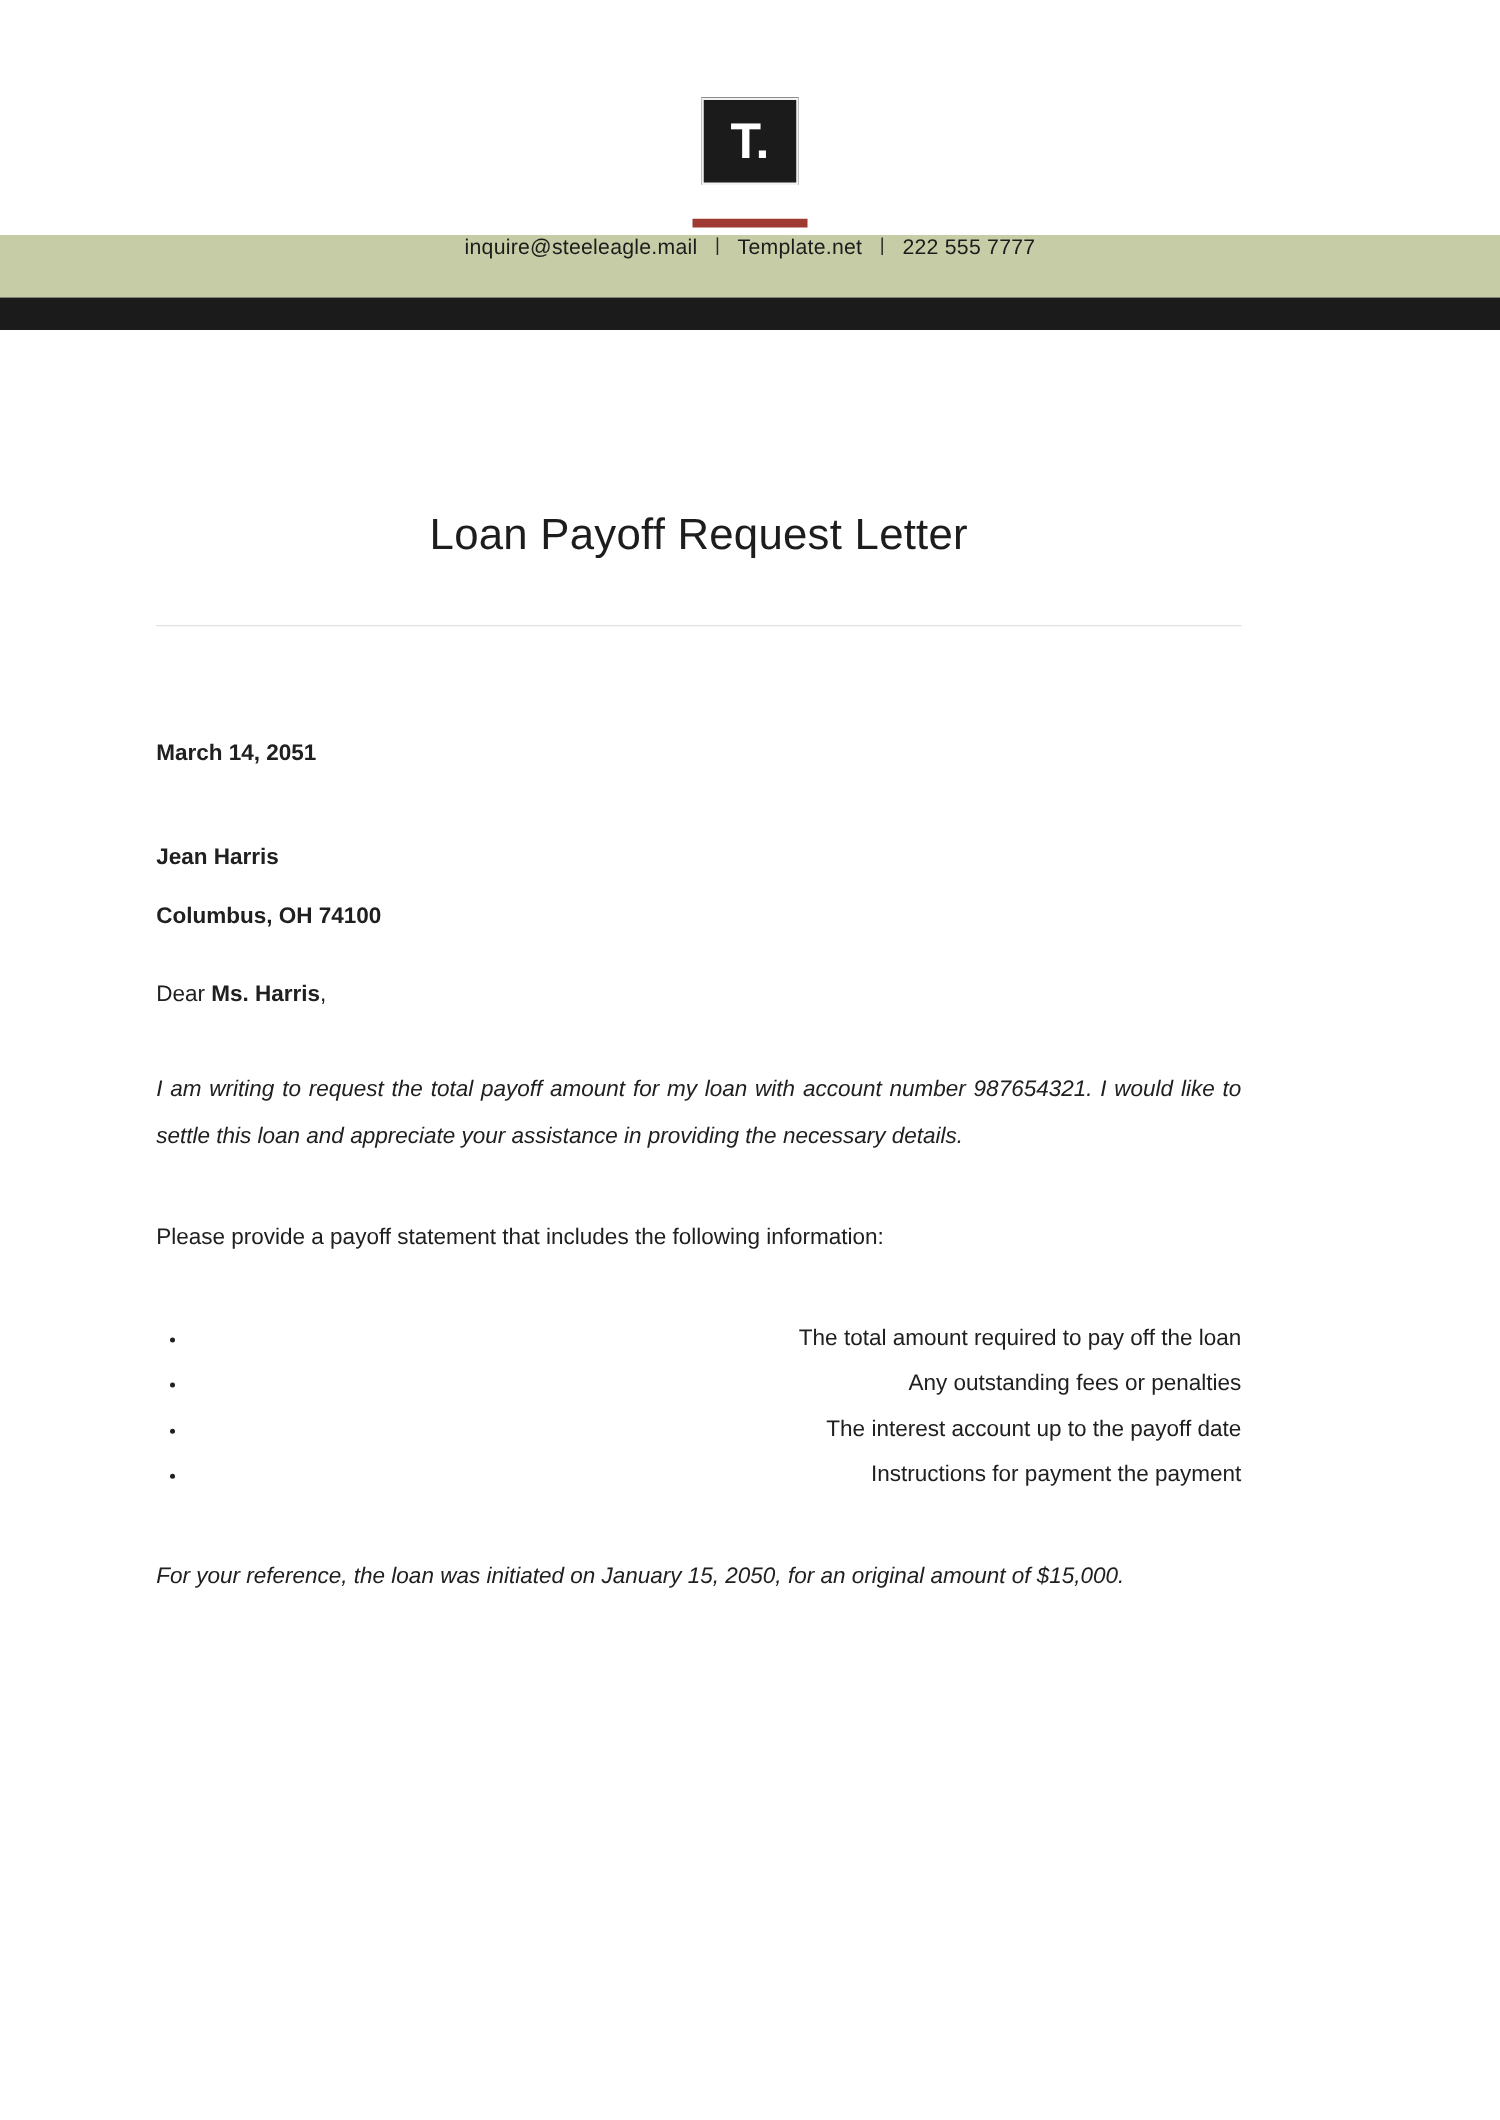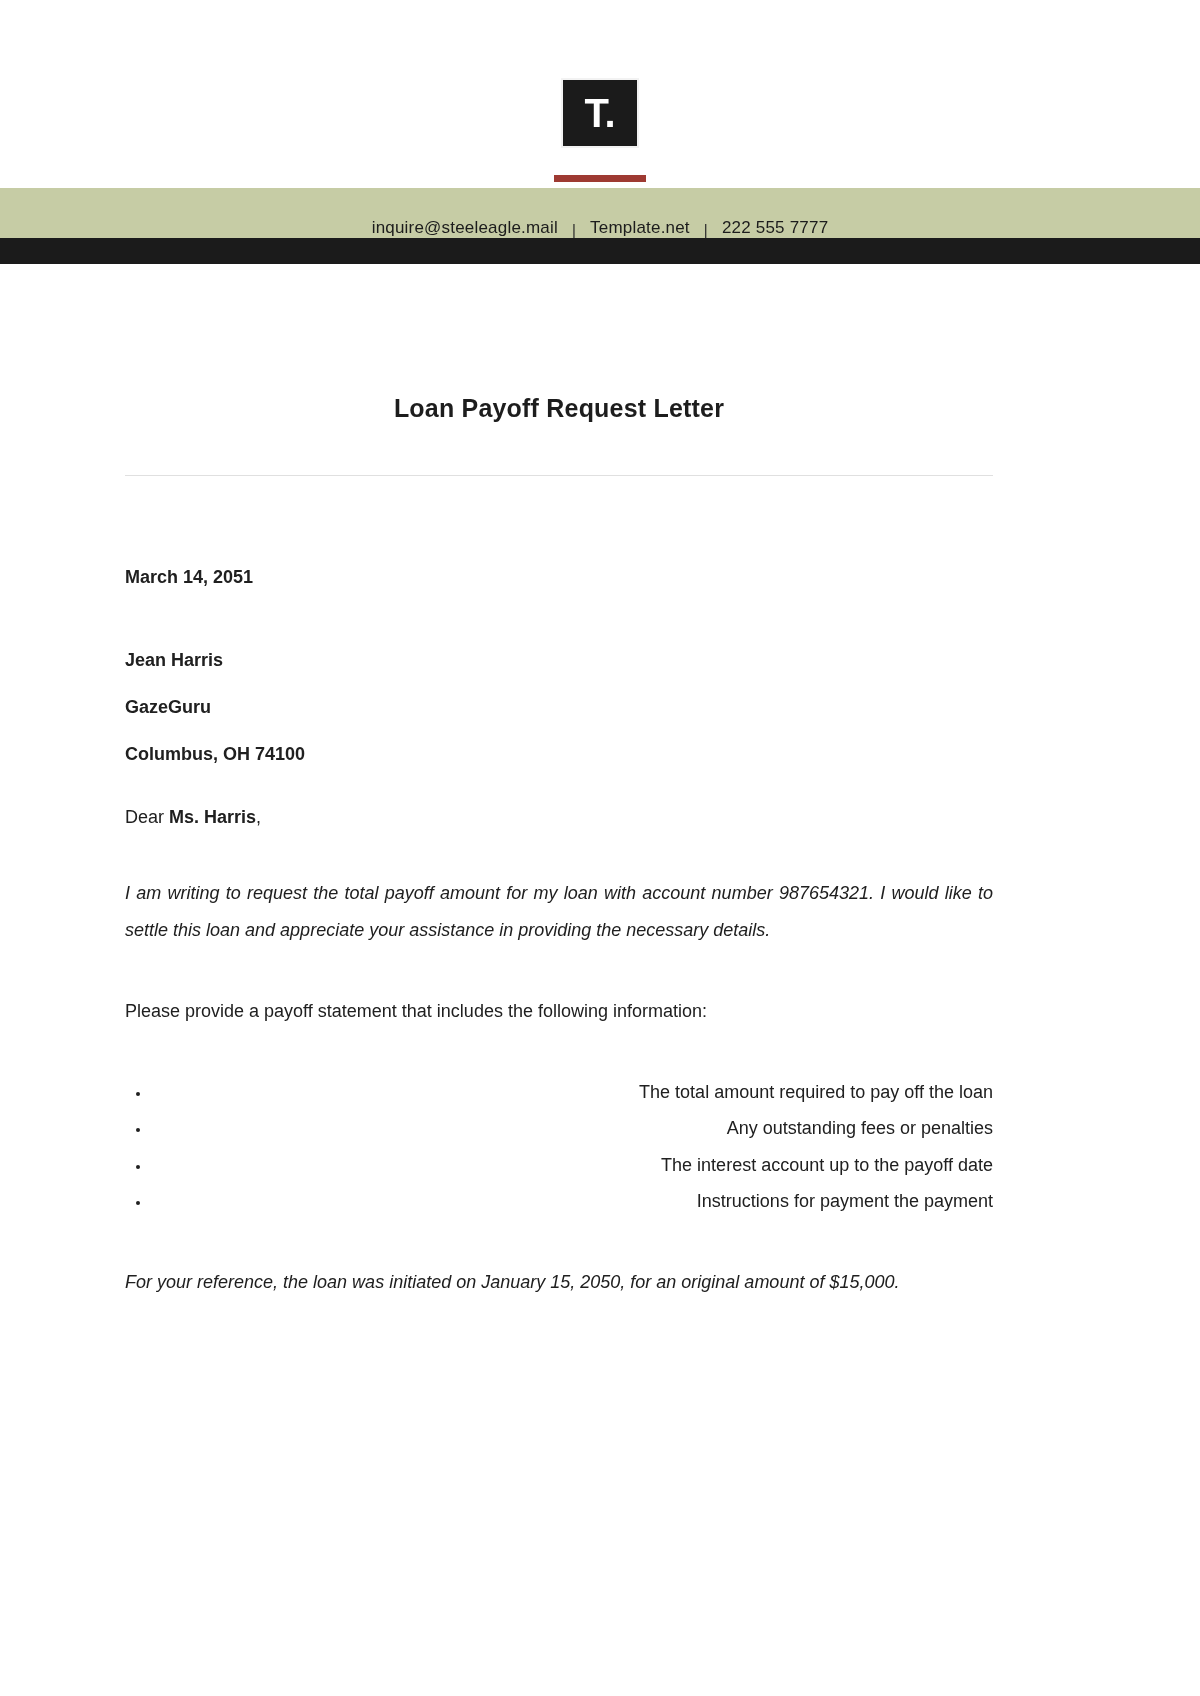--- a/index.html
+++ b/index.html
@@ -46,21 +46,21 @@
     height:7px;
     background:var(--accent-red);
     margin-top:27px;
   }
   .contact-bar{
     width:100%;
     height:50px;
     background:var(--accent-olive);
     margin-top:6px;
     display:flex;
-    align-items:flex-end;
+    align-items:flex-start;
     justify-content:center;
     font-size:17px;
     color:#1c1c1c;
     letter-spacing:.2px;
   }
   .contact-bar .sep{
     margin:0 14px;
     font-size:15px;
     color:#2a2a2a;
   }
@@ -70,23 +70,23 @@
     background:var(--accent-dark);
   }
   
   .letter{
     width:868px;
     margin-left:125px;
     padding-top:128px;
     padding-bottom:120px;
   }
   .letter h1{
-    margin:2px;
-    font-size:25px;
-    font-weight:700;
+    margin:16px;
+    font-size:35px;
+    font-weight:400;
     text-align:center;
     color:#1d1d1d;
     letter-spacing:.2px;
   }
   .divider{
     border:none;
     border-top:1px solid var(--divider);
     margin:52px 0 0;
   }
   p{
@@ -138,21 +138,20 @@
 </div>
 
 <main class="letter">
   <h1>Loan Payoff Request Letter</h1>
   <hr class="divider">
 
   <p class="date bold">March 14, 2051</p>
 
   <div class="recipient">
     <p class="bold">Jean Harris</p>
-    <p class="bold">GazeGuru</p>
     <p class="bold">Columbus, OH 74100</p>
   </div>
 
   <p class="salutation"><span>Dear </span><strong>Ms. Harris</strong><span>,</span></p>
 
   <p class="para justify">I am writing to request the total payoff amount for my loan with account number 987654321. I would like to settle this loan and appreciate your assistance in providing the necessary details.</p>
 
   <p class="para">Please provide a payoff statement that includes the following information:</p>
 
   <ul class="items">

